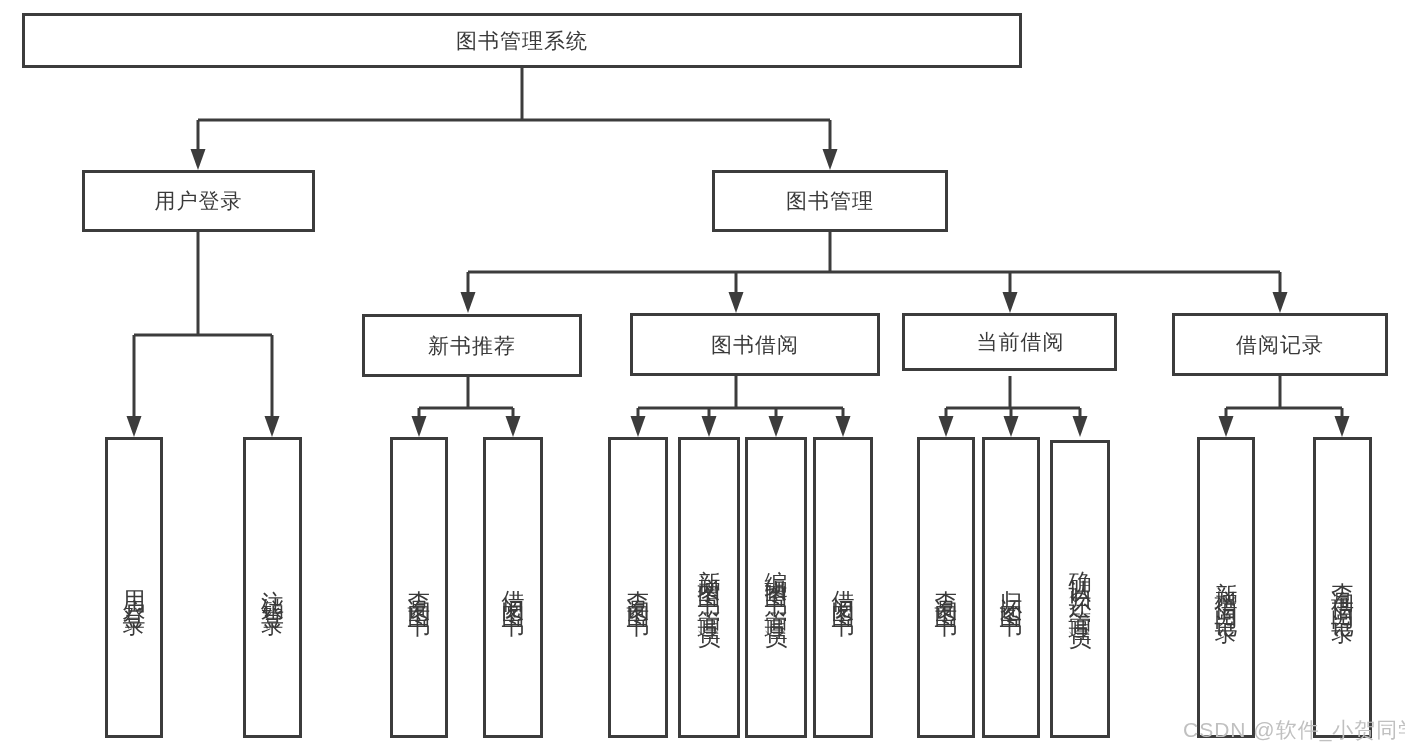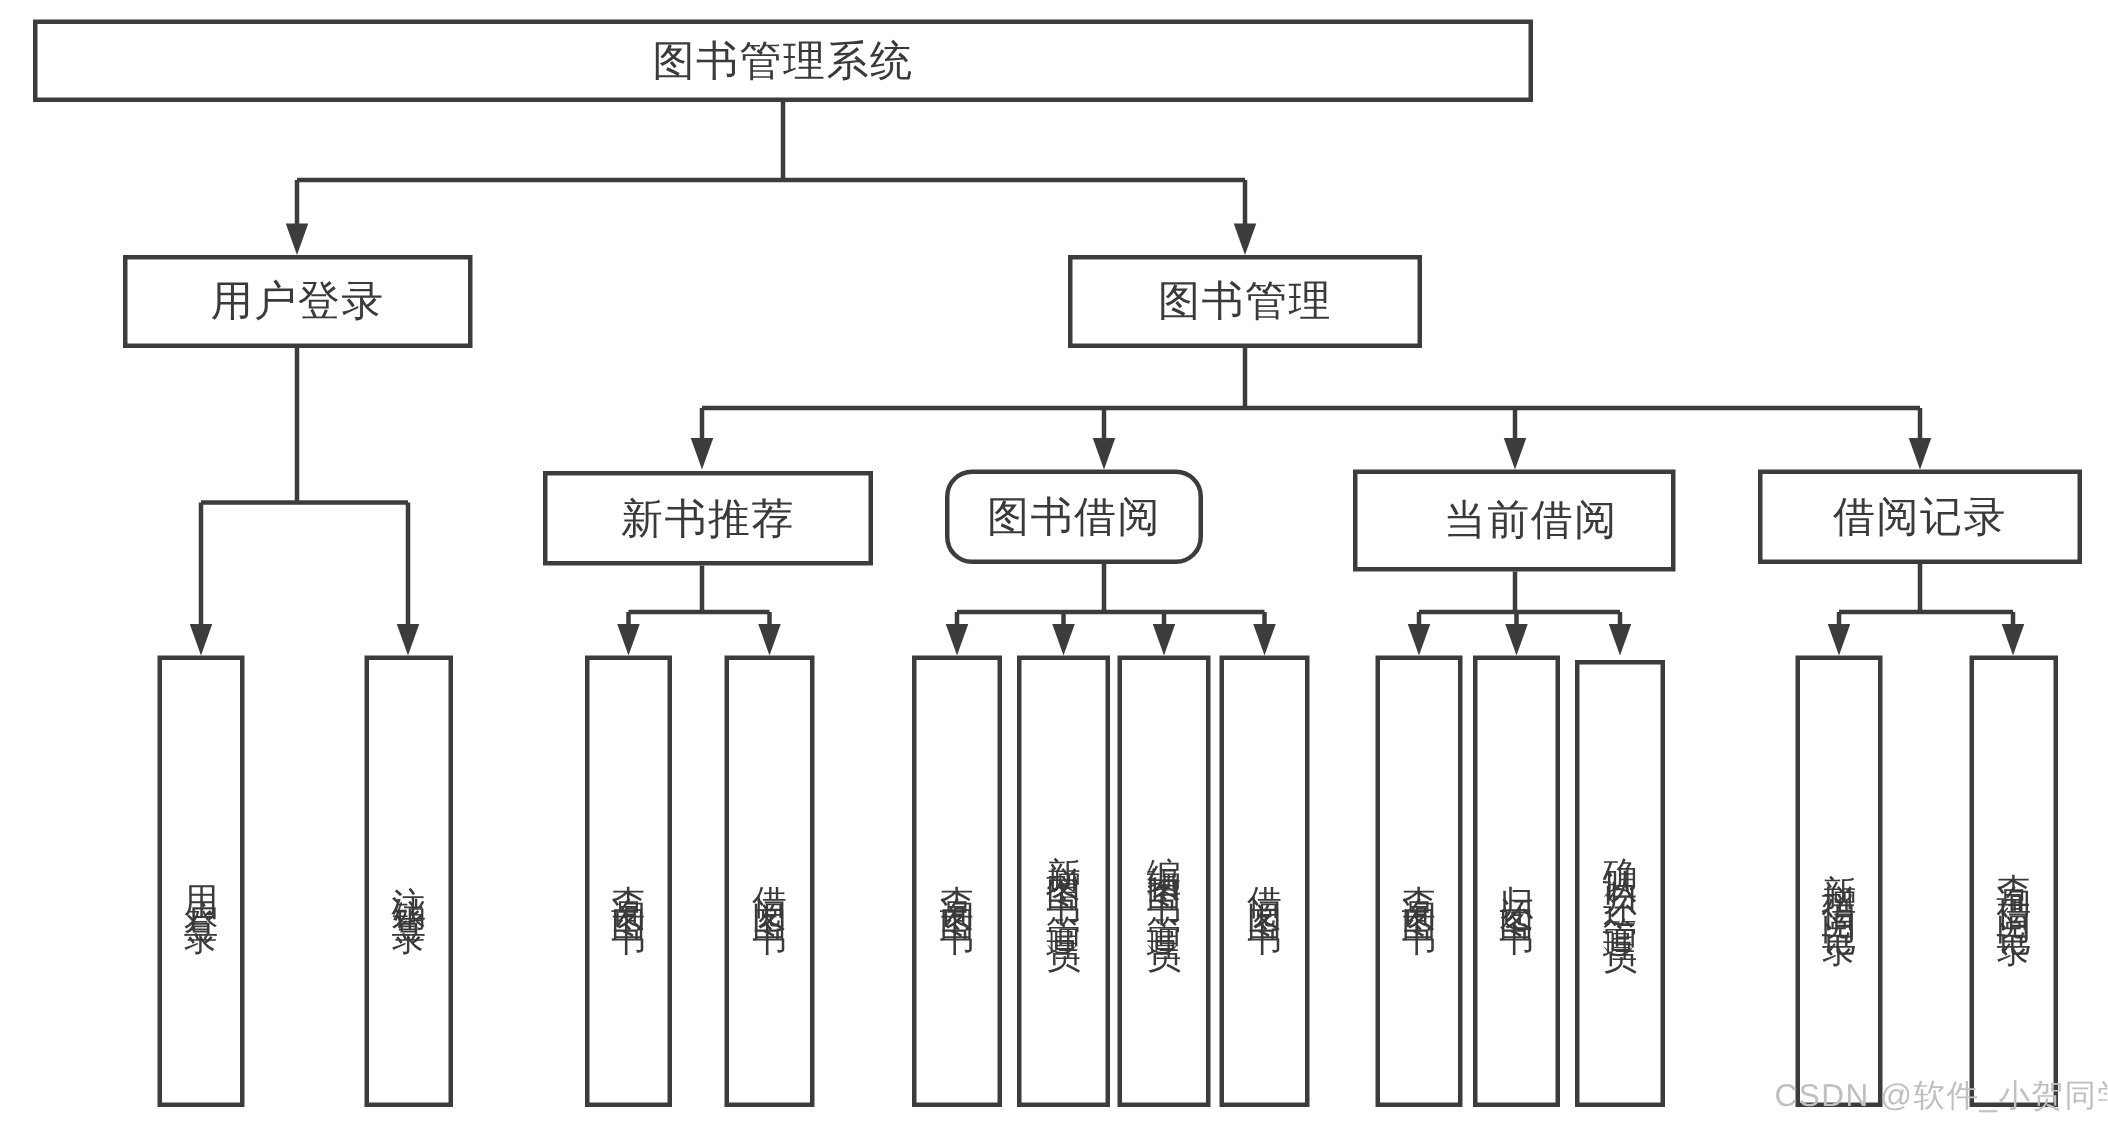--- a/index.html
+++ b/index.html
@@ -16,21 +16,21 @@
     position:absolute;
     box-sizing:border-box;
     border:3px solid #3c3c3c;
     background:#ffffff;
     display:flex;
     align-items:center;
     justify-content:center;
     z-index:2;
   }
   .h-label{
-    font-size:28px;
+    font-size:21px;
     letter-spacing:1px;
     white-space:nowrap;
     color:#3a3a3a;
   }
   .v-box span{
     writing-mode:vertical-rl;
     text-orientation:mixed;
     font-size:23px;
     letter-spacing:8px;
     line-height:1;
@@ -132,24 +132,24 @@
   <div class="node" style="left:82px;top:170px;width:233px;height:62px;">
     <span class="h-label">用户登录</span>
   </div>
   <div class="node" style="left:712px;top:170px;width:236px;height:62px;text-align:right;">
     <span class="h-label">图书管理</span>
   </div>
 
   <div class="node" style="left:362px;top:314px;width:220px;height:63px;">
     <span class="h-label">新书推荐</span>
   </div>
-  <div class="node" style="left:630px;top:313px;width:172px;height:63px;border-radius:18px;">
+  <div class="node" style="left:630px;top:313px;width:250px;height:63px;">
     <span class="h-label">图书借阅</span>
   </div>
-  <div class="node" style="left:902px;top:313px;width:215px;height:68px;padding-left:22px;">
+  <div class="node" style="left:902px;top:313px;width:215px;height:58px;padding-left:22px;">
     <span class="h-label">当前借阅</span>
   </div>
   <div class="node" style="left:1172px;top:313px;width:216px;height:63px;">
     <span class="h-label">借阅记录</span>
   </div>
 
   <div class="node v-box" style="left:105px;top:437px;width:58px;height:301px;">
     <span>用户登录</span>
   </div>
   <div class="node v-box" style="left:243px;top:437px;width:59px;height:301px;">

